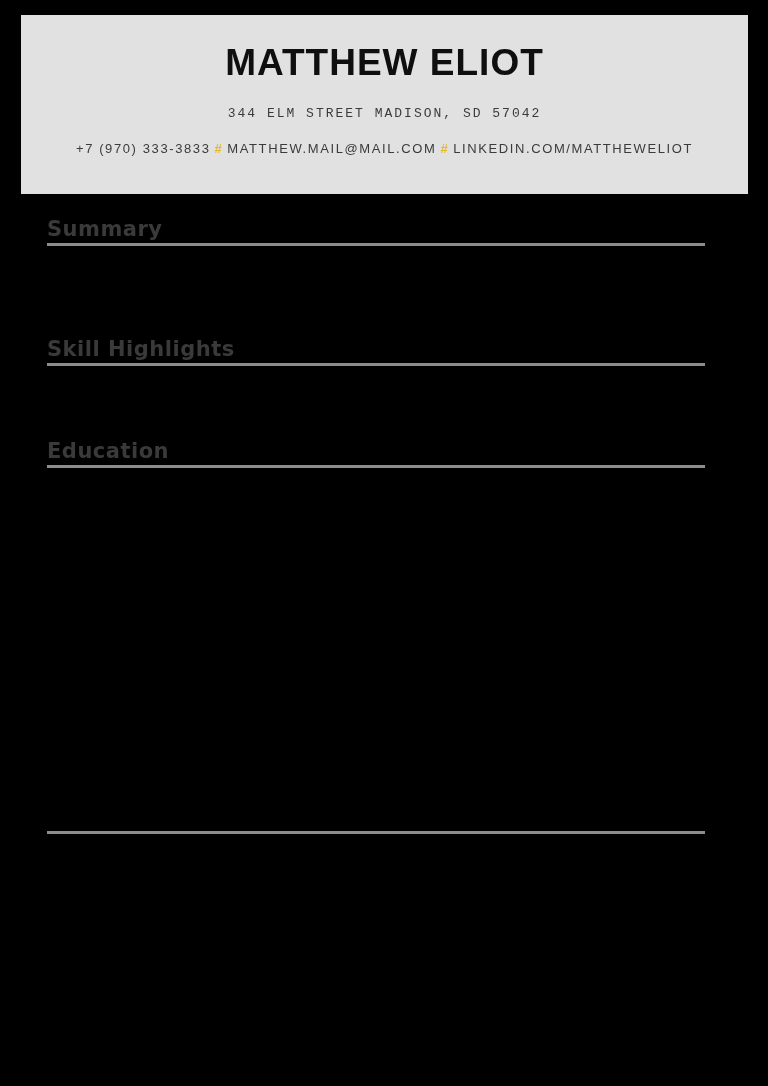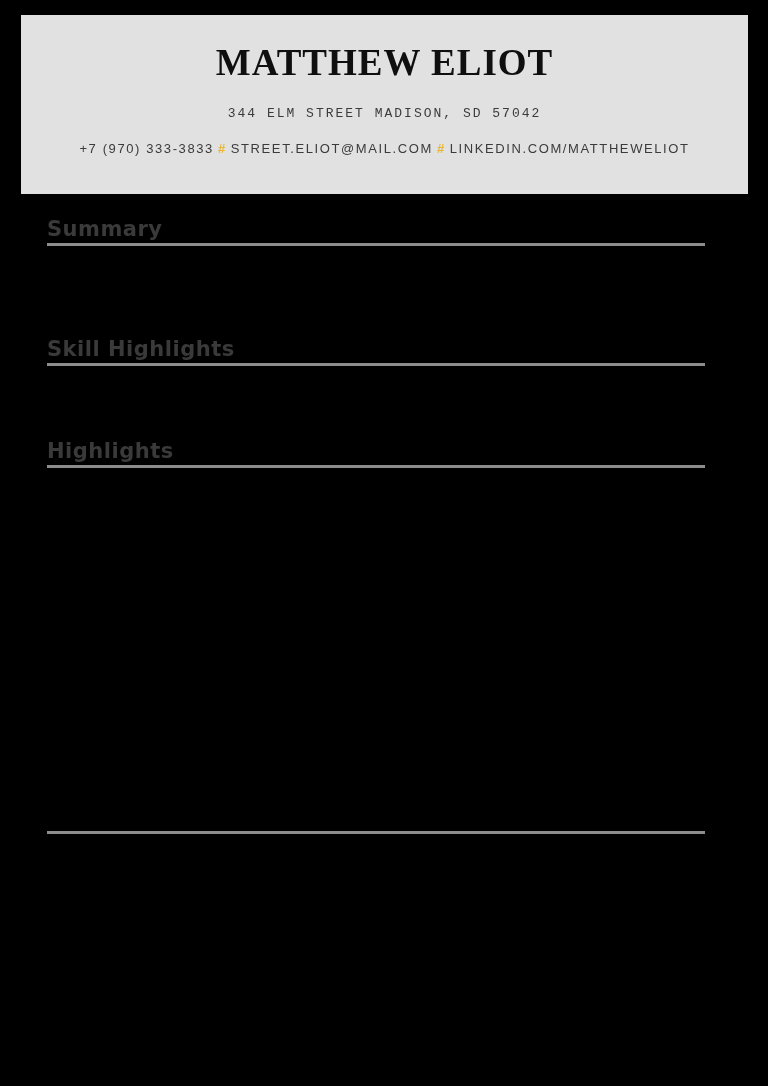--- a/index.html
+++ b/index.html
@@ -23,21 +23,21 @@
   
   .header-box {
     position: absolute;
     left: 21px; top: 15px;
     width: 727px; height: 179px;
     background: var(--header-bg);
     text-align: center;
   }
   .name {
     margin-top: 29px;
-    font-family: Liberation Serif, serif;
+    font-family: Liberation Sans, sans-serif;
     font-weight: 900;
     font-size: 37px;
     line-height: 38px;
     letter-spacing: 1px;
     color: var(--name-text);
   }
   .address-line {
     margin-top: 24px;
     font-size: 13px;
     line-height: 16px;
@@ -82,34 +82,34 @@
   #section-skills     { top: 337px; }
   #section-experience { top: 439px; }
   #section-education  { top: 829px; }
 </style>
 </head>
 <body>
 
 <div class="header-box">
   <div class="name">MATTHEW ELIOT</div>
   <div class="address-line">344 ELM STREET MADISON, SD 57042</div>
-  <div class="contact-line"><span>+7 (970) 333-3833</span><span class="hash-sep">#</span><span>STREET.ELIOT@MAIL.COM</span><span class="hash-sep">#</span><span>LINKEDIN.COM/MATTHEWELIOT</span>
+  <div class="contact-line"><span>+7 (970) 333-3833</span><span class="hash-sep">#</span><span>MATTHEW.MAIL@MAIL.COM</span><span class="hash-sep">#</span><span>LINKEDIN.COM/MATTHEWELIOT</span>
   </div>
 </div>
 
 <div class="doc-section" id="section-summary">
   <div class="section-title">Summary</div>
   <div class="section-rule"></div>
 </div>
 
 <div class="doc-section" id="section-skills">
   <div class="section-title">Skill Highlights</div>
   <div class="section-rule"></div>
 </div>
 
 <div class="doc-section" id="section-experience">
-  <div class="section-title">Highlights</div>
+  <div class="section-title">Education</div>
   <div class="section-rule"></div>
 </div>
 
 <div class="doc-section" id="section-education">
   <div class="section-rule"></div>
 </div>
 
 </body></html>

